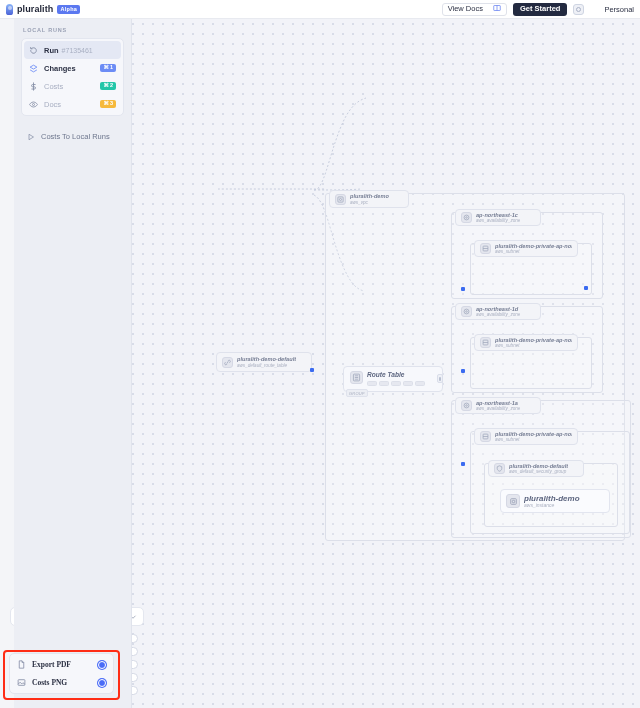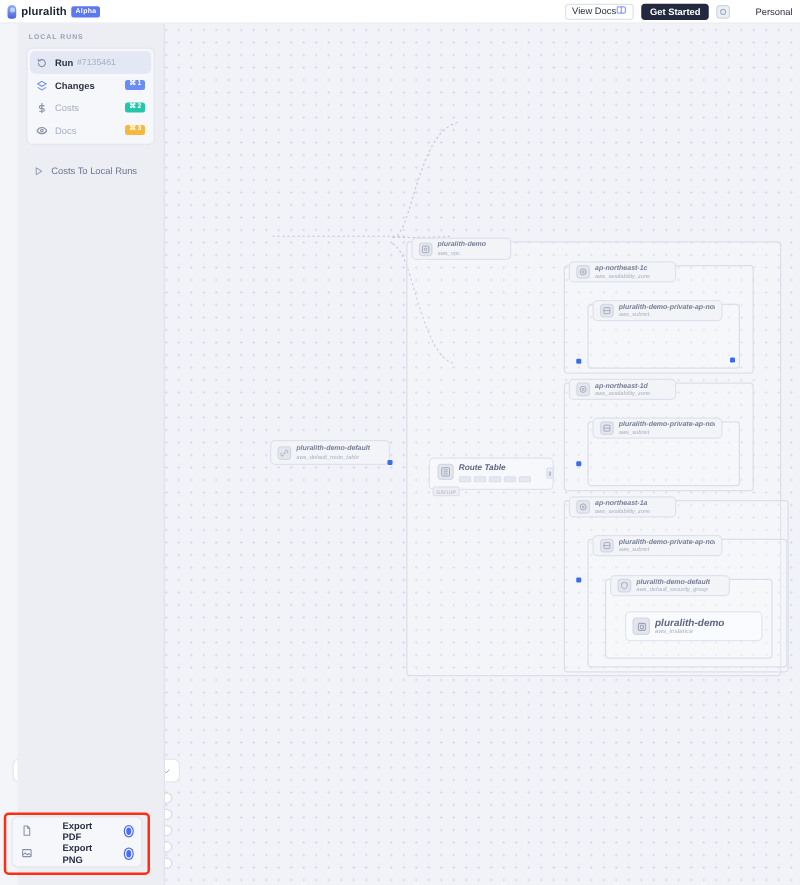--- a/index.html
+++ b/index.html
@@ -30,29 +30,29 @@
   }
   .brand-name { font-size: 9px; font-weight: bold; color: #1d2233; letter-spacing: .1px; }
   .brand-badge {
     font-size: 5.5px; font-weight: bold; color: #ffffff; background: #5b78f0;
     padding: 1.5px 3px; border-radius: 2px; letter-spacing: .3px;
   }
   .topbar-right {
     margin-left: auto; display: flex; align-items: center; gap: 6px; padding-right: 6px;
   }
   .btn-docs {
-    display: flex; align-items: center; gap: 0;
+    display: flex; align-items: center; gap: 10px;
     font-size: 7.5px; color: #2b3043; background: #ffffff;
     border: 1px solid #dfe2ea; border-radius: 3px;
     padding: 2.5px 5px; height: 13px; line-height: 1;
   }
   .btn-started {
     font-size: 7.5px; color: #ffffff; background: #232a40;
     border-radius: 3px; padding: 3px 7px; height: 13px; line-height: 1;
-    display: flex; align-items: flex-start; font-weight: 600;
+    display: flex; align-items: center; font-weight: 600;
   }
   .account { display: flex; align-items: center; gap: 20px; }
   .avatar {
     width: 11px; height: 11px; border-radius: 3px;
     border: 1px solid #cfd5e2; background: #eef0f6;
     display: flex; align-items: center; justify-content: center;
   }
   .avatar-dot { width:5px; height:5px; border-radius:50%; border:1.2px solid #aab2c6; }
   .account-name { font-size: 7.5px; color: #2b3043; }
 
@@ -106,23 +106,24 @@
     position: absolute; left: 3px; bottom: 8px; width: 117px; height: 50px;
     border: 2.5px solid #ff2d16; border-radius: 4px;
     z-index: 36;
   }
   .export-card {
     position: absolute; left: 9px; bottom: 14px; width: 105px;
     background: #f6f7fb; border: 1px solid #e3e6ef; border-radius: 5px;
     padding: 2px; z-index: 37;
   }
   .export-item {
-    display: flex; align-items: center; gap: 24px;
+    display: flex; align-items: center; gap: 6px;
     height: 17px; padding: 0 5px; font-size: 7.5px; color: #2b3043; font-weight: bold;
     border-radius: 4px;
+    font-family: Liberation Serif, serif;
   }
   .export-item + .export-item { margin-top: 1px; }
   .exp-ico { width: 9px; height: 9px; color: #8891a8; }
   .exp-ico svg { display:block; width:9px; height:9px; }
   .exp-dot {
     margin-left: auto; width: 8px; height: 8px; border-radius: 50%;
     background: #4a6cf7; border: 1.5px solid #ffffff;
     box-shadow: 0 0 0 1px #4a6cf7;
   }
 
@@ -343,21 +344,21 @@
     <span>Export PDF</span>
     <span class="exp-dot"></span>
   </div>
   <div class="export-item">
     <span class="exp-ico">
       <svg viewBox="0 0 16 16" fill="none" stroke="currentColor" stroke-width="1.5" stroke-linejoin="round">
         <rect x="2" y="3" width="12" height="10" rx="1"></rect>
           <path d="M2 11l3.5-3.5 3 3 2-2L14 11"></path>
       </svg>
     </span>
-    <span>Export PNG</span>
+    <span>Costs PNG</span>
     <span class="exp-dot"></span>
   </div>
 </div>
 
 <div class="canvas">
 
   <svg class="edges" viewBox="0 0 522 689">
     <path d="M196 171 C 206 171, 210 140, 222 110 C 230 90, 238 82, 248 79"></path>
     <path d="M196 171 C 215 171, 230 171, 243 170"></path>
     <path d="M196 176 C 208 182, 212 215, 224 245 C 232 264, 238 270, 246 272"></path>

